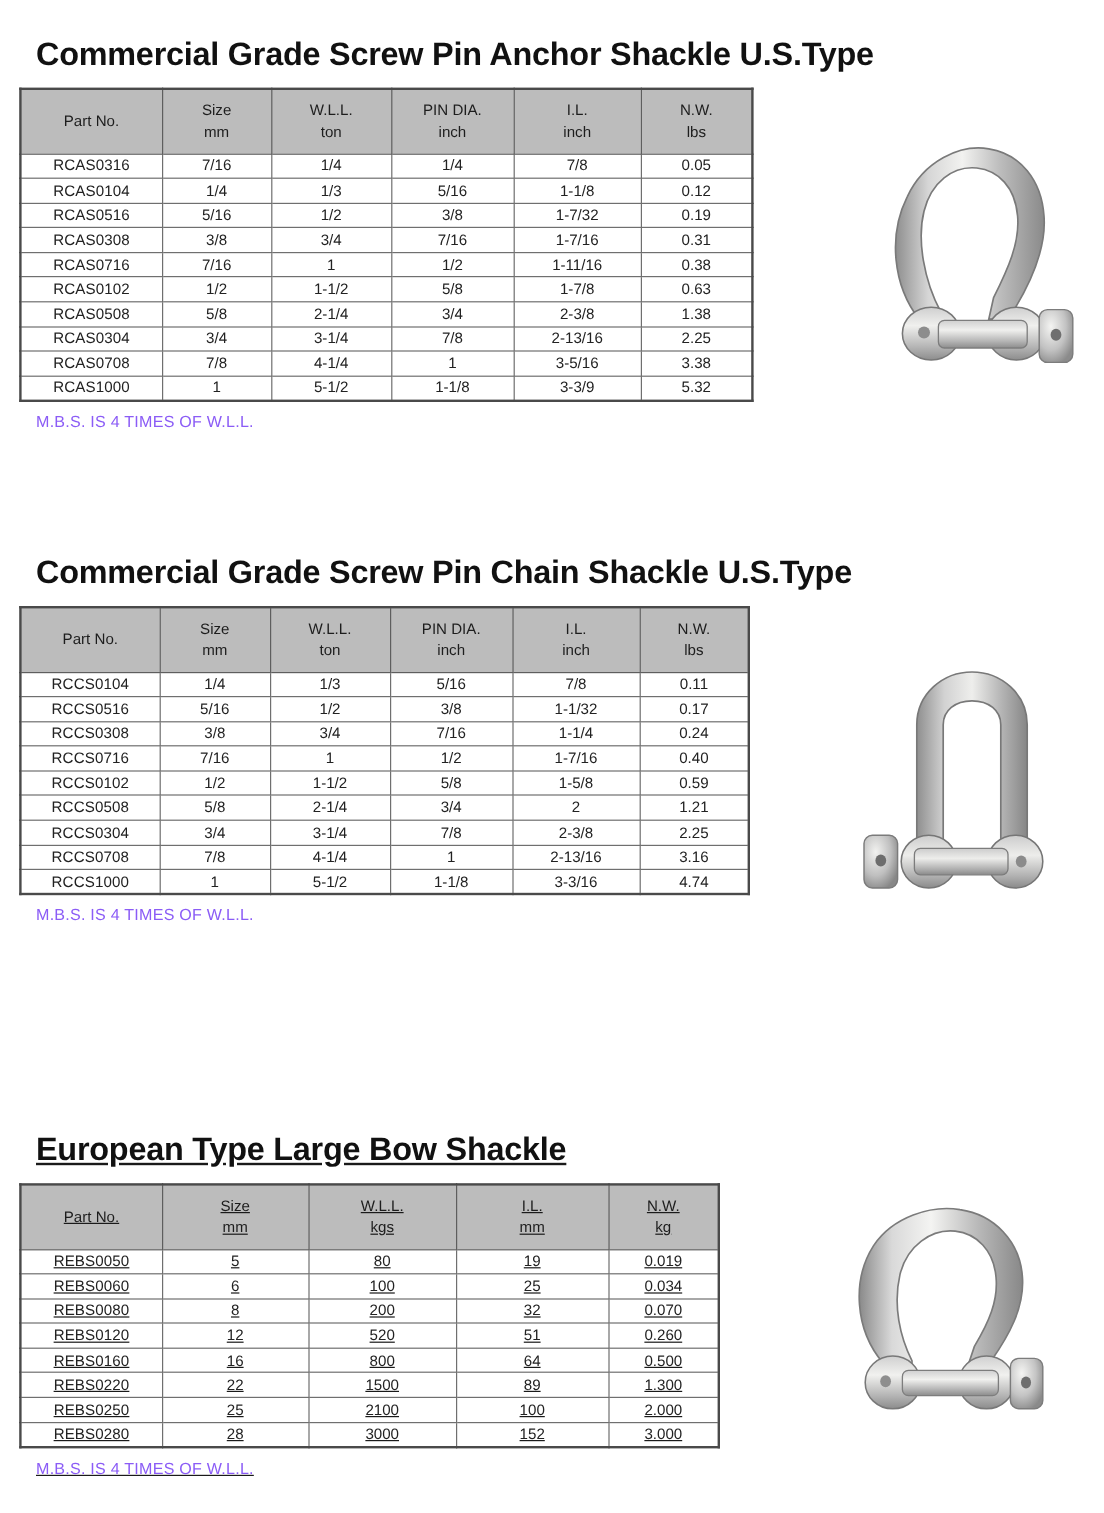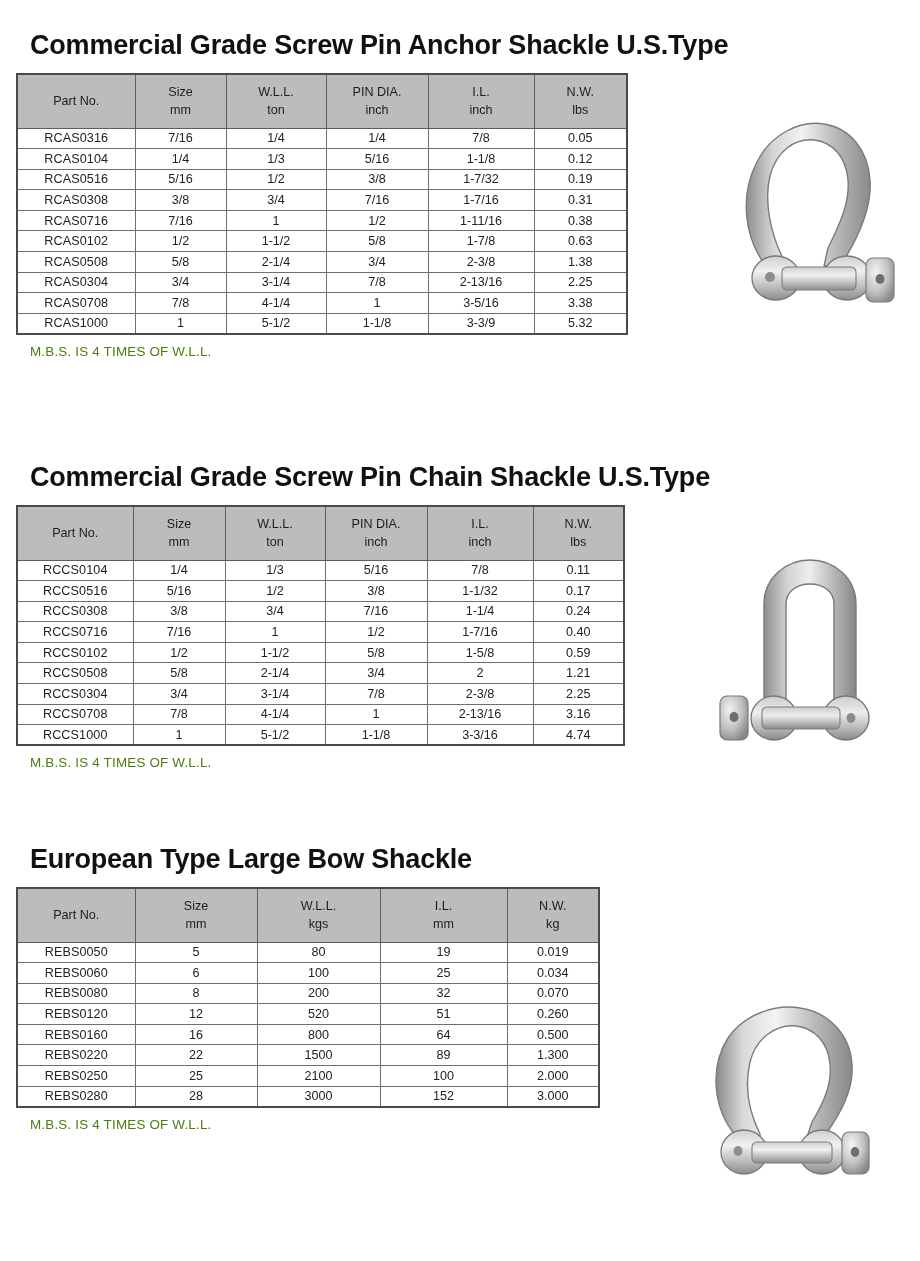--- a/index.html
+++ b/index.html
@@ -46,21 +46,21 @@
     color: #1d1d1d;
     border-color: #5e5e5e;
   }
   table.spec thead th .u1 { display: block; }
   table.spec thead th .u2 { display: block; }
   table.spec tbody td { height: 20.6px; }
   table.spec tbody tr td:first-child { letter-spacing: 0.1px; text-align: center; }
   .outer-frame { border: 2px solid #4a4a4a; }
   .note {
     font-size: 13.4px;
-    color: #4d7c0f;
+    color: #8b5cf6;
     margin: 9px 0 0 30px;
     letter-spacing: 0.2px;
   }
   .shackle-img { position: absolute; }
   
   .page::after{
     content:""; position:absolute; inset:0; pointer-events:none;
     background: rgba(250,250,250,0.0);
   }
 </style>
@@ -378,21 +378,21 @@
     <ellipse cx="68" cy="172" rx="23" ry="22" fill="url(#m2v)" stroke="#767676" stroke-width="1.3"></ellipse>
     <ellipse cx="140" cy="172" rx="23" ry="22" fill="url(#m2v)" stroke="#767676" stroke-width="1.3"></ellipse>
     <ellipse cx="145" cy="172" rx="4.5" ry="5" fill="#8b8b8b"></ellipse>
 
     <rect x="56" y="161" width="78" height="22" rx="5" fill="url(#m2v)" stroke="#7c7c7c" stroke-width="1.1"></rect>
 
     <rect x="14" y="150" width="28" height="44" rx="7" fill="url(#knob2)" stroke="#7b7b7b" stroke-width="1.2"></rect>
     <ellipse cx="28" cy="171" rx="4.5" ry="5" fill="#6d6d6d"></ellipse>
   </svg>
 
-  <div class="section" style="top:844px;">
+  <div class="section" style="top:943px;text-decoration:underline;">
     <h2 class="sec-title">European Type Large Bow Shackle</h2>
 
     <table class="spec outer-frame" style="width:582px;">
       <colgroup>
         <col style="width:118px">
           <col style="width:122px">
           <col style="width:123px">
         <col style="width:127px">
           <col style="width:92px">
       </colgroup>

